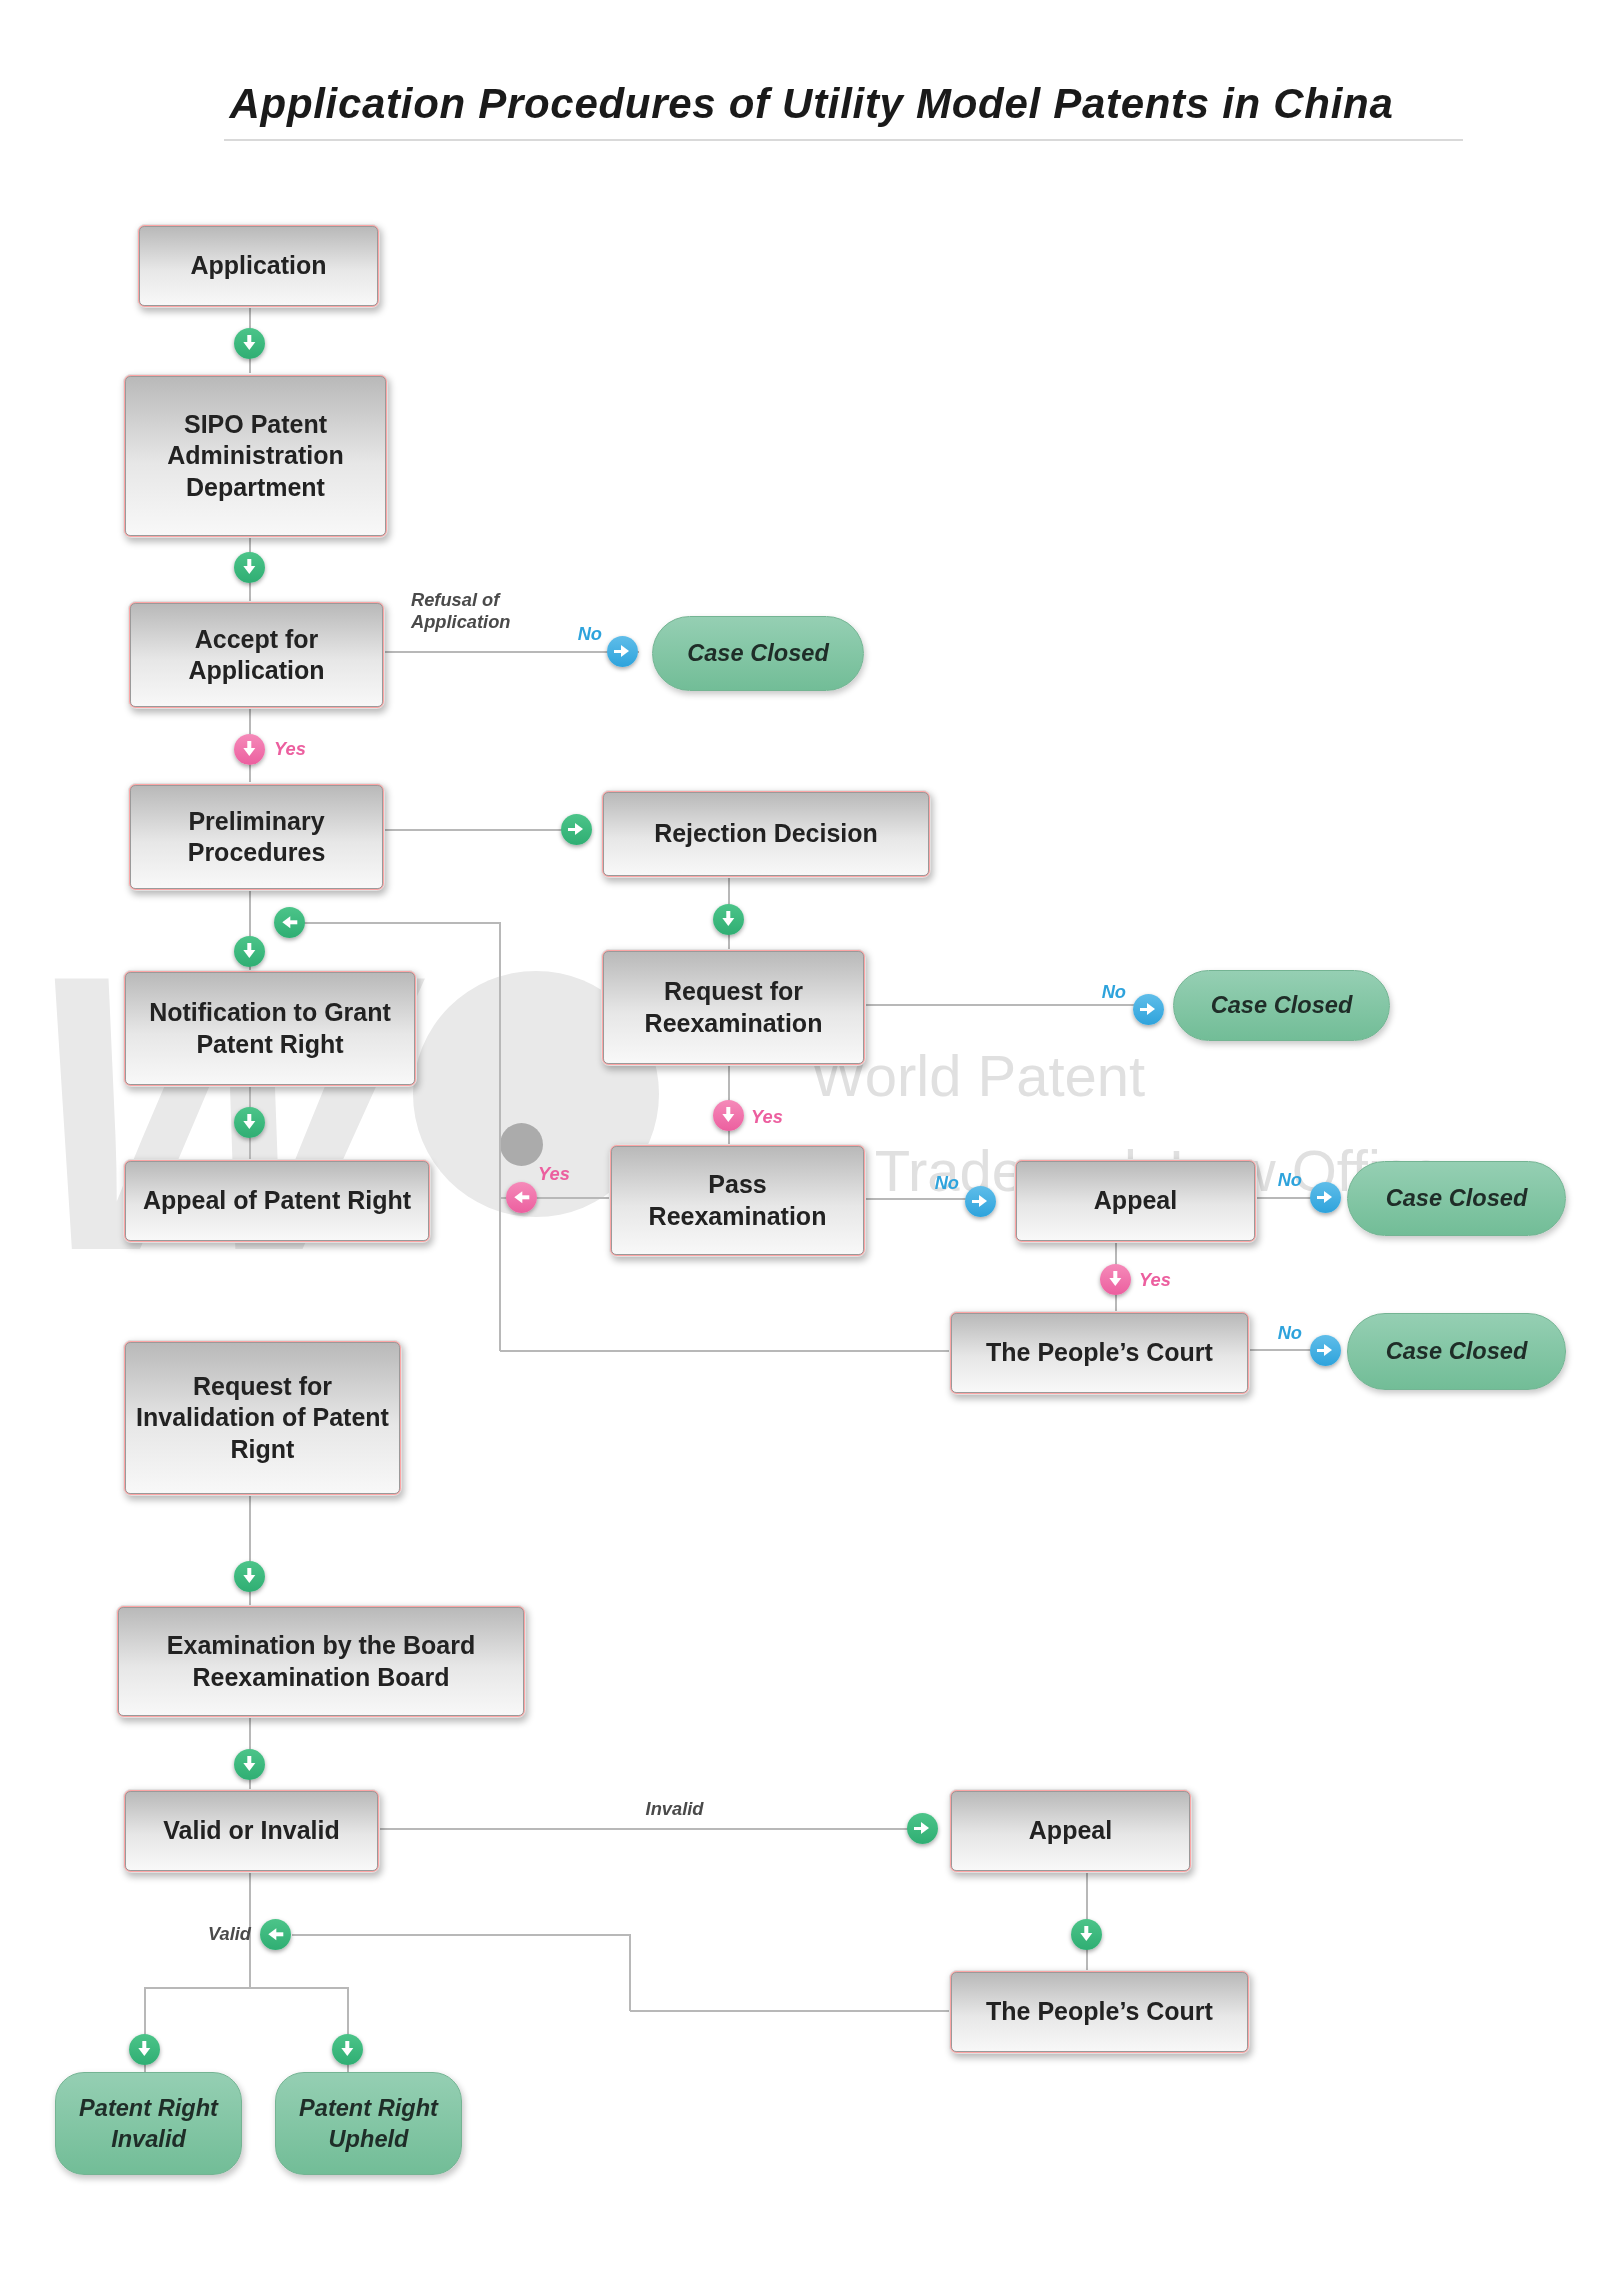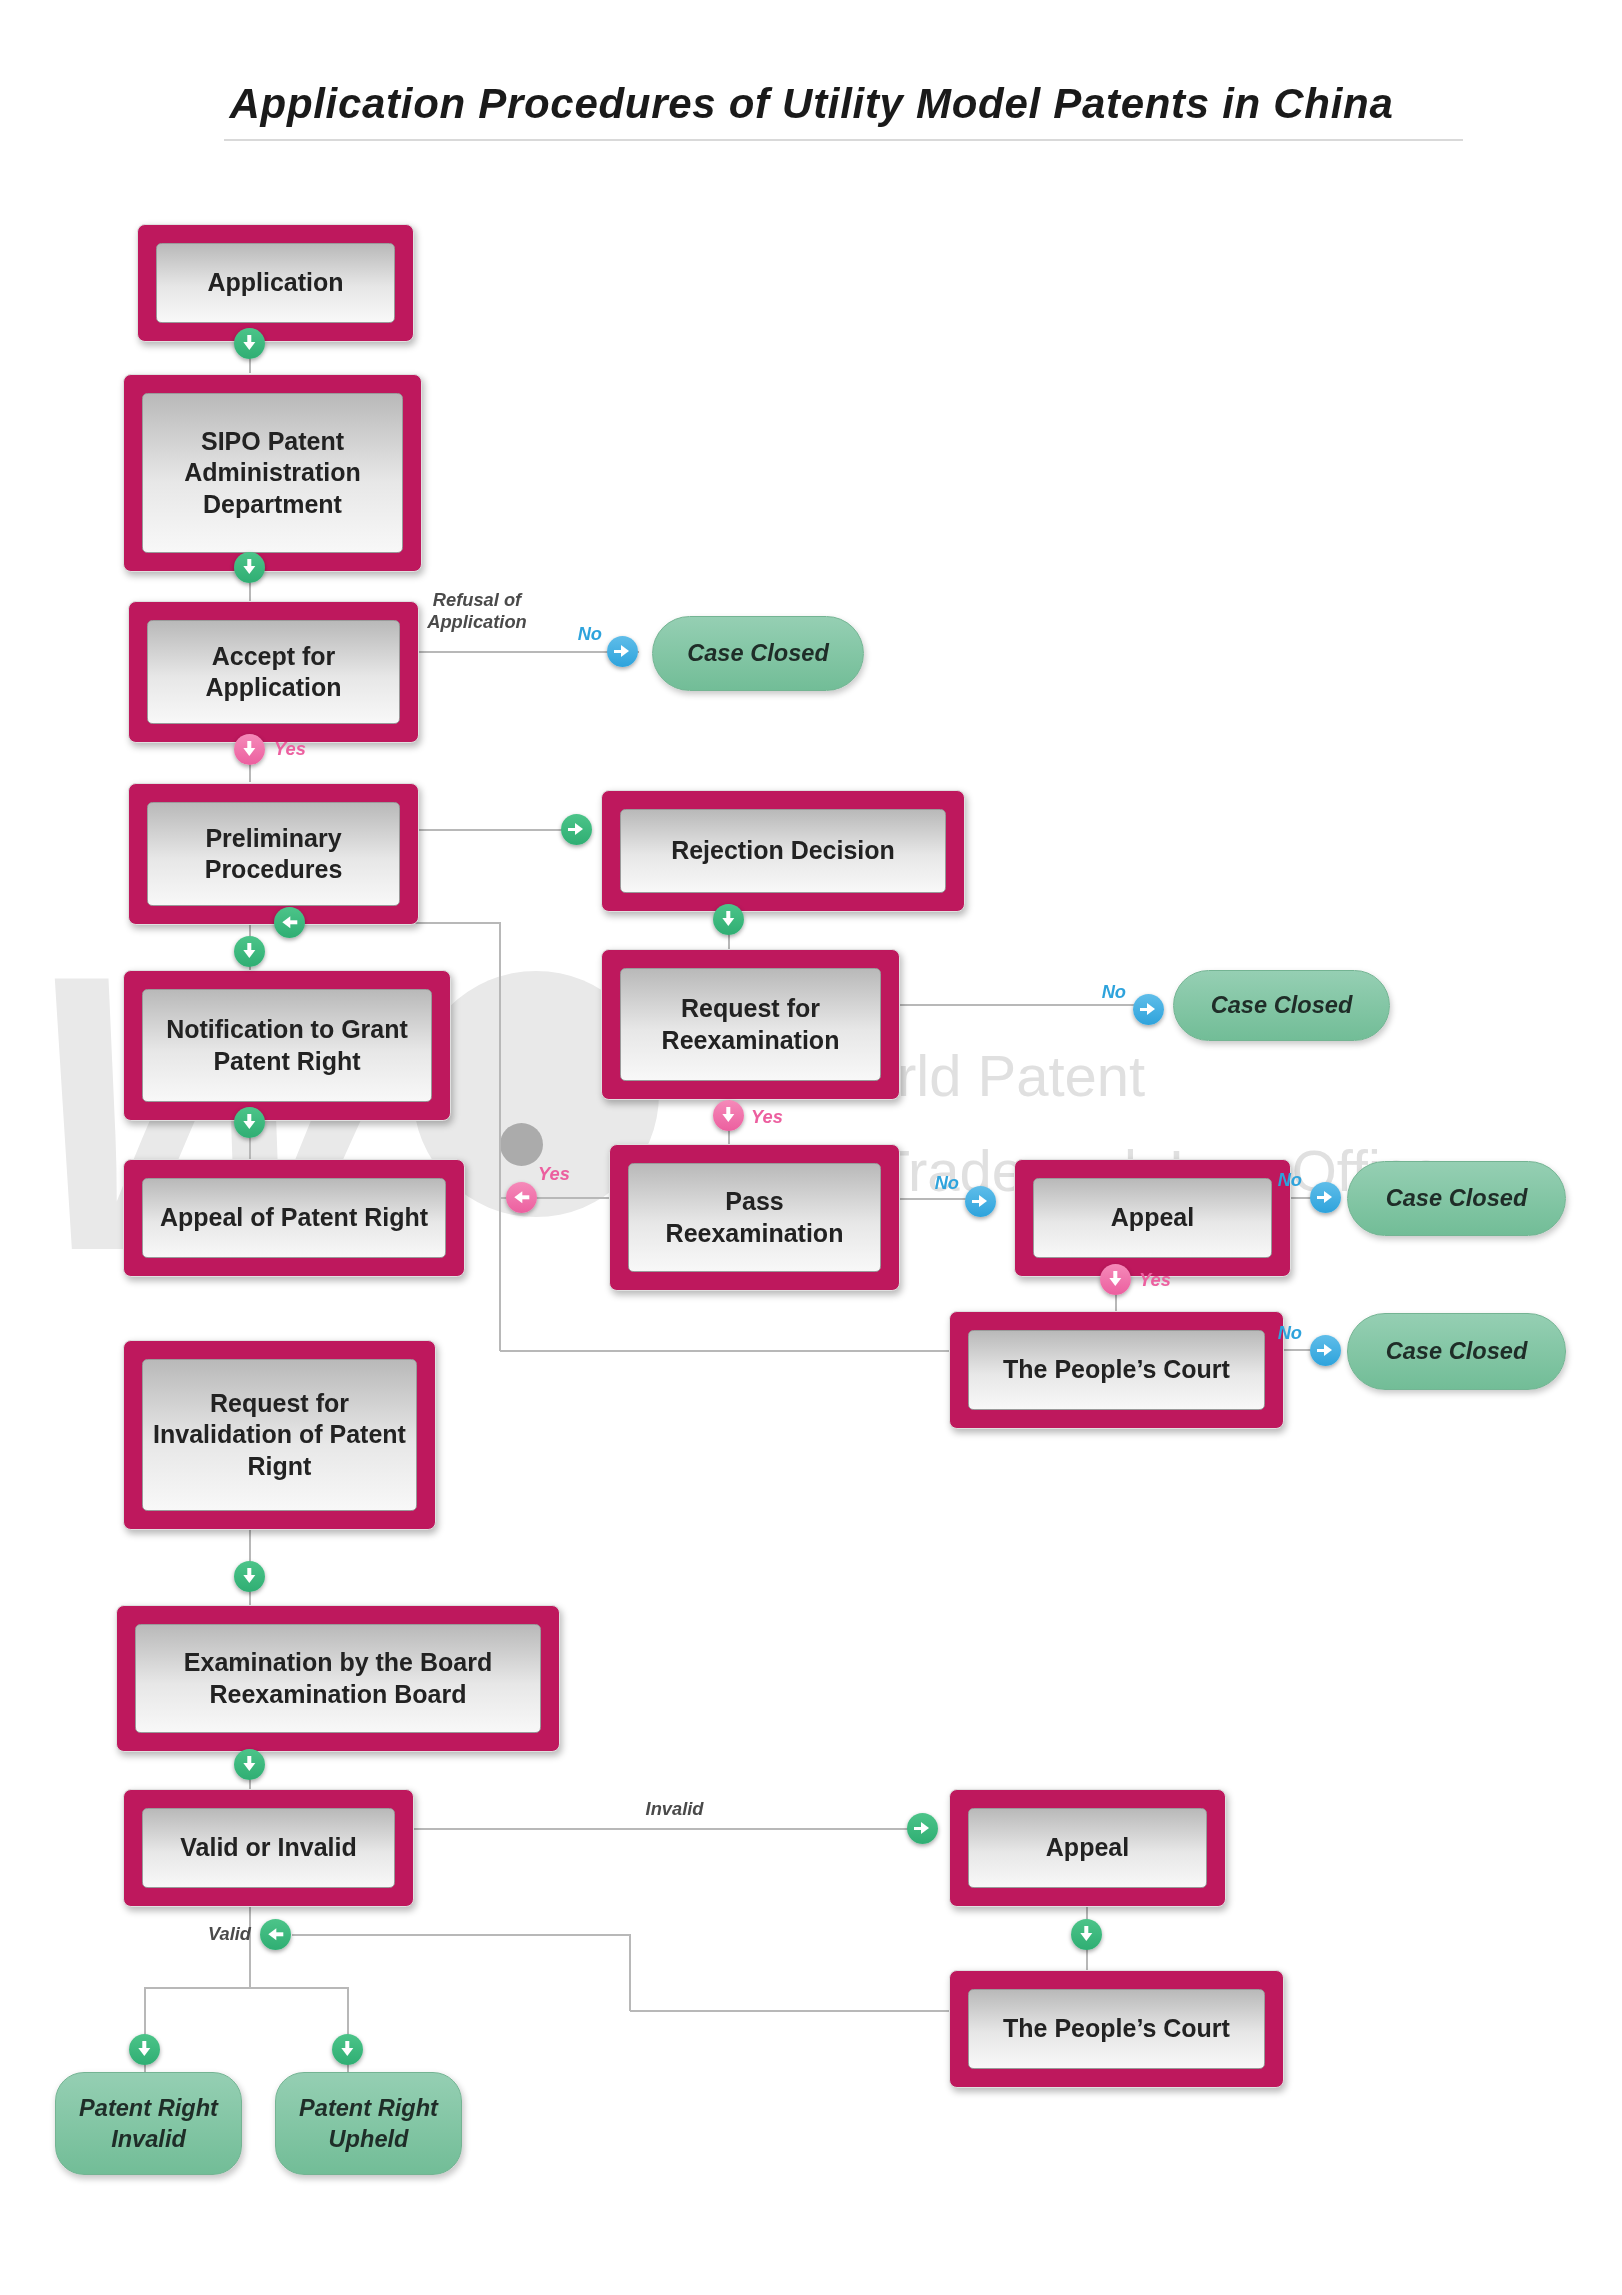--- a/index.html
+++ b/index.html
@@ -13,22 +13,22 @@
   .wm{position:absolute;color:#e6e6e6;z-index:0;line-height:1;}
   .wm-w{left:26px;top:916px;font-size:393px;font-weight:bold;font-style:italic;color:#e9e9e9;}
   .wm-circle{position:absolute;left:413px;top:971px;width:246px;height:246px;border-radius:50%;background:#e9e9e9;z-index:0;}
   .wm-dot{position:absolute;left:500px;top:1123px;width:43px;height:43px;border-radius:50%;background:#ababab;z-index:0;}
   .wm-t1{left:811px;top:1047px;font-size:58px;color:#e0e0e0;}
   .wm-t2{left:821px;top:1142px;font-size:58px;color:#e0e0e0;}
   
   .hline{position:absolute;height:2px;background:var(--line,#b8b8b8);z-index:1;}
   .vline{position:absolute;width:2px;background:var(--line,#b8b8b8);z-index:1;}
   
-  .box{position:absolute;background:#be185d;border:0.7px solid #e0e0e0;border-radius:7.9px;
-       box-shadow:2px 3.9px 7.9px rgba(0,0,0,.28);display:flex;padding:18px;z-index:3;}
+  .box{position:absolute;background:#fca5a5;border:0.7px solid #e0e0e0;border-radius:7.9px;
+       box-shadow:2px 3.9px 7.9px rgba(0,0,0,.28);display:flex;padding:1px;z-index:3;}
   .box-inner{flex:1;border:0.7px solid #9a9a9a;border-radius:5.2px;
        background:linear-gradient(180deg,#b9b9b9 0%,#e7e7e7 55%,#f8f8f8 100%);
        display:flex;align-items:center;justify-content:center;text-align:center;
        font-size:25px;font-weight:bold;color:#222;line-height:1.25;padding:2.6px 6.5px;box-sizing:border-box;}
   
   .pill{position:absolute;background:linear-gradient(180deg,#95cfb3 0%,#72bd97 100%);
         border:0.7px solid #74b493;display:flex;align-items:center;justify-content:center;text-align:center;
         font-size:23.6px;font-weight:bold;font-style:italic;color:#1f2d28;line-height:1.3;
         box-shadow:1.3px 3.3px 6.5px rgba(0,0,0,.22);z-index:3;}
   .pill.cc{border-radius:38px;}
@@ -285,21 +285,21 @@
         <i class="head"></i>
       </div>
     </div>
   <div class="arrow green" style="left:332px;top:2034px">
       <div class="arr down">
         <i class="stem"></i>
         <i class="head"></i>
       </div>
     </div>
 
-  <div class="lbl lbl-flow" style="left:395px;top:589px;width:164px;text-align:center">Refusal of Application</div>
+  <div class="lbl lbl-flow" style="left:411px;top:589px;width:164px;text-align:left">Refusal of Application</div>
   <div class="lbl lbl-no" style="left:543px;top:623px;width:59px;text-align:right">No</div>
   <div class="lbl lbl-yes" style="left:274px;top:738px">Yes</div>
   <div class="lbl lbl-no" style="left:1067px;top:981px;width:59px;text-align:right">No</div>
   <div class="lbl lbl-yes" style="left:751px;top:1106px">Yes</div>
   <div class="lbl lbl-yes" style="left:538px;top:1163px">Yes</div>
   <div class="lbl lbl-no" style="left:900px;top:1172px;width:59px;text-align:right">No</div>
   <div class="lbl lbl-no" style="left:1243px;top:1169px;width:59px;text-align:right">No</div>
   <div class="lbl lbl-yes" style="left:1139px;top:1269px">Yes</div>
   <div class="lbl lbl-no" style="left:1243px;top:1322px;width:59px;text-align:right">No</div>
   <div class="lbl lbl-flow" style="left:609px;top:1798px;width:131px;text-align:center">Invalid</div>

